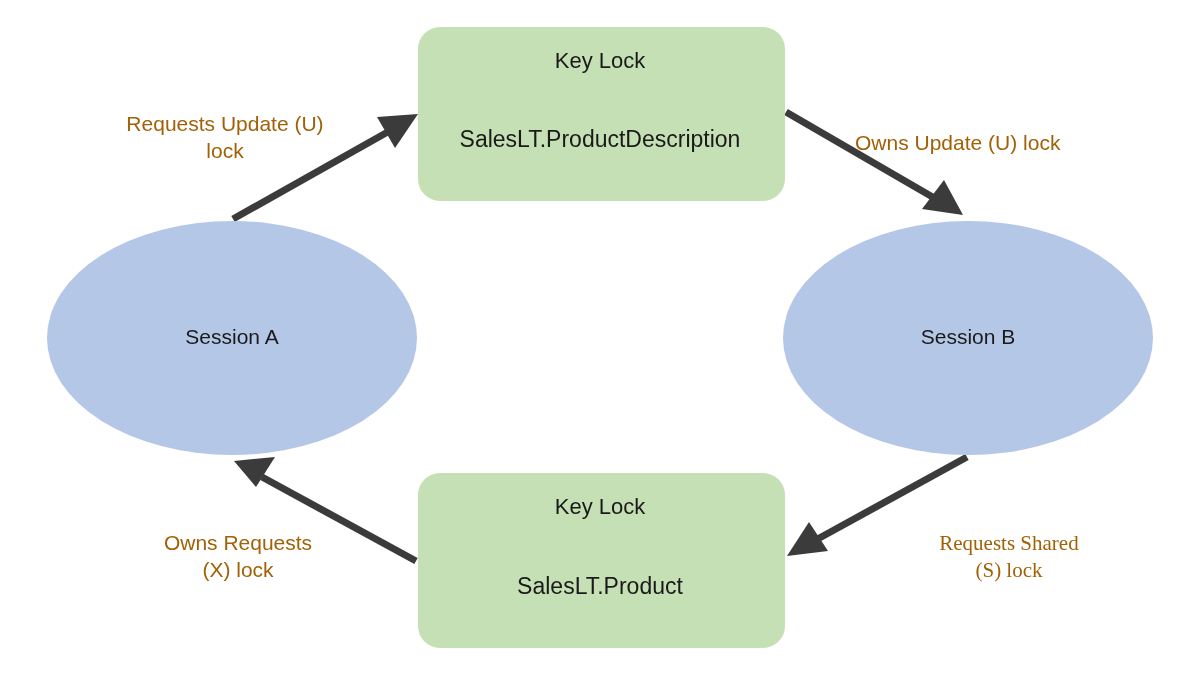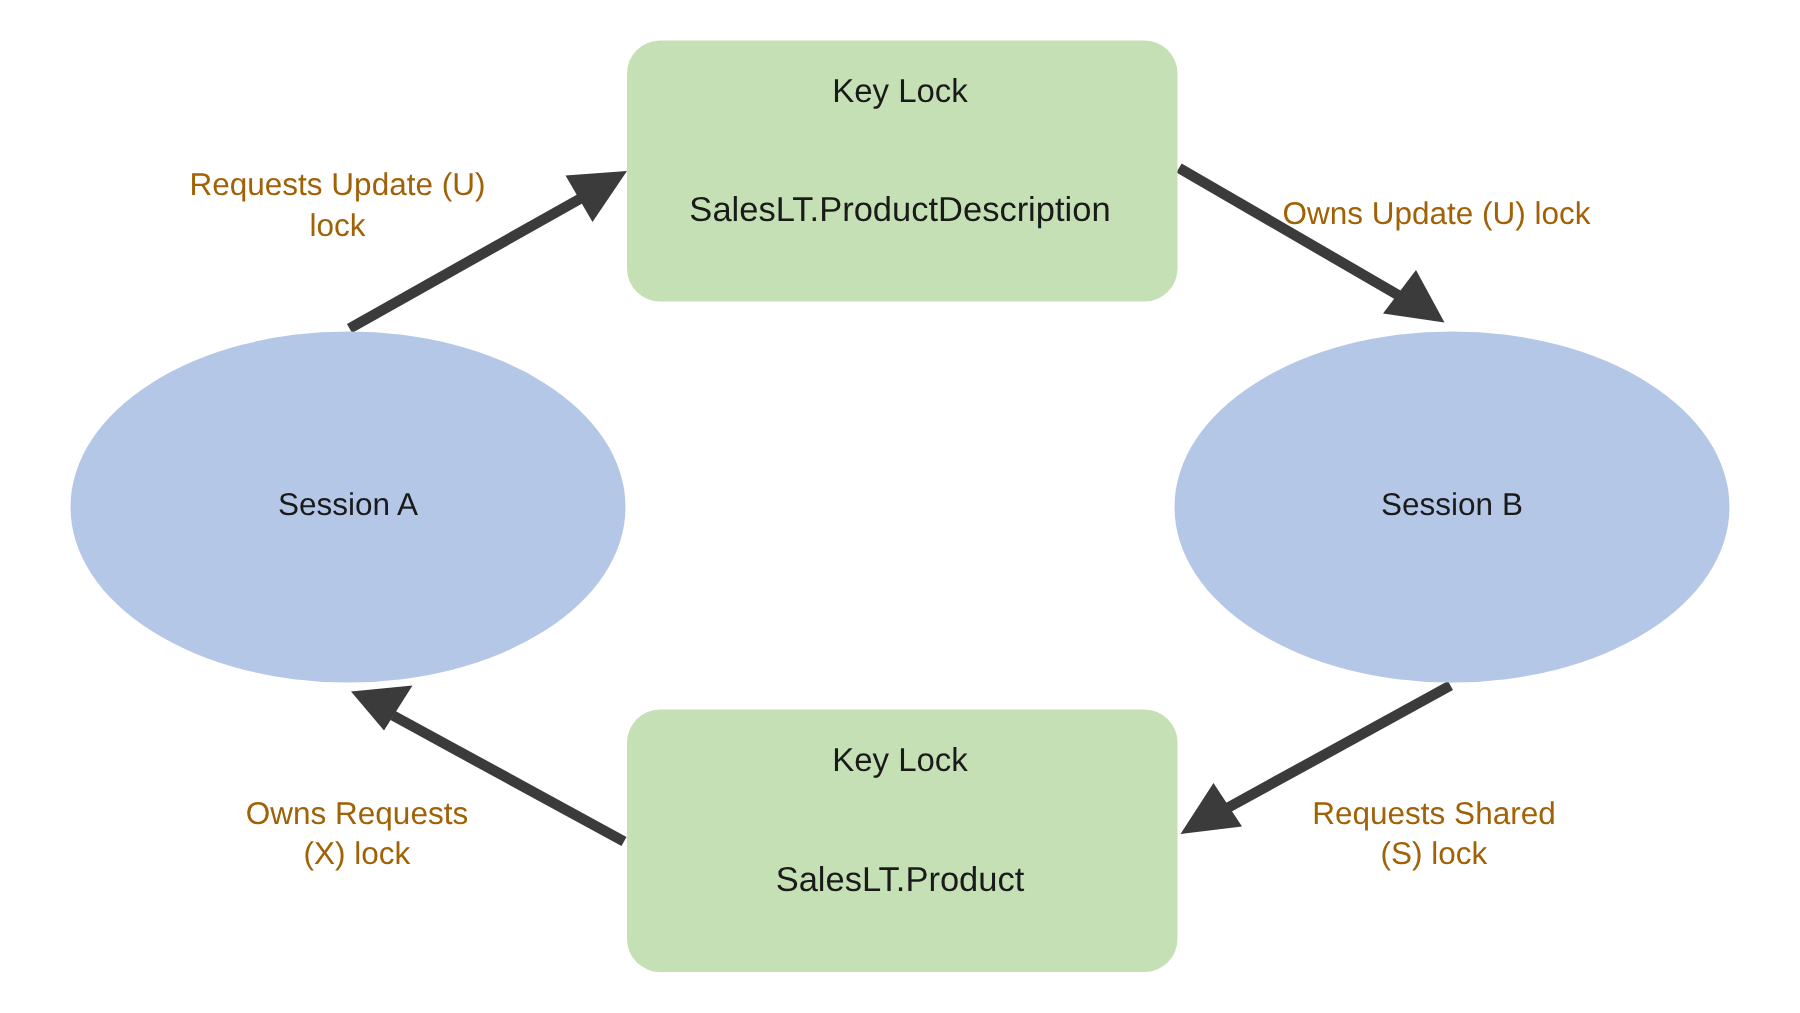--- a/index.html
+++ b/index.html
@@ -85,23 +85,24 @@
     width: 270px;
     text-align: left;
     margin-top: 11px;
   }
   #edge-label-owns-exclusive {
     left: 113px;
     top: 530px;
     width: 250px;
   }
   #edge-label-requests-shared {
-    left: 831px;
+    left: 884px;
     top: 530px;
     width: 250px;
+    font-family: Liberation Serif, serif;
   }
 </style>
 </head>
 <body>
 
 <div id="diagram-root">
 
   <svg id="diagram-svg" viewBox="0 0 1200 675" xmlns="http://www.w3.org/2000/svg">
 
     <g>

